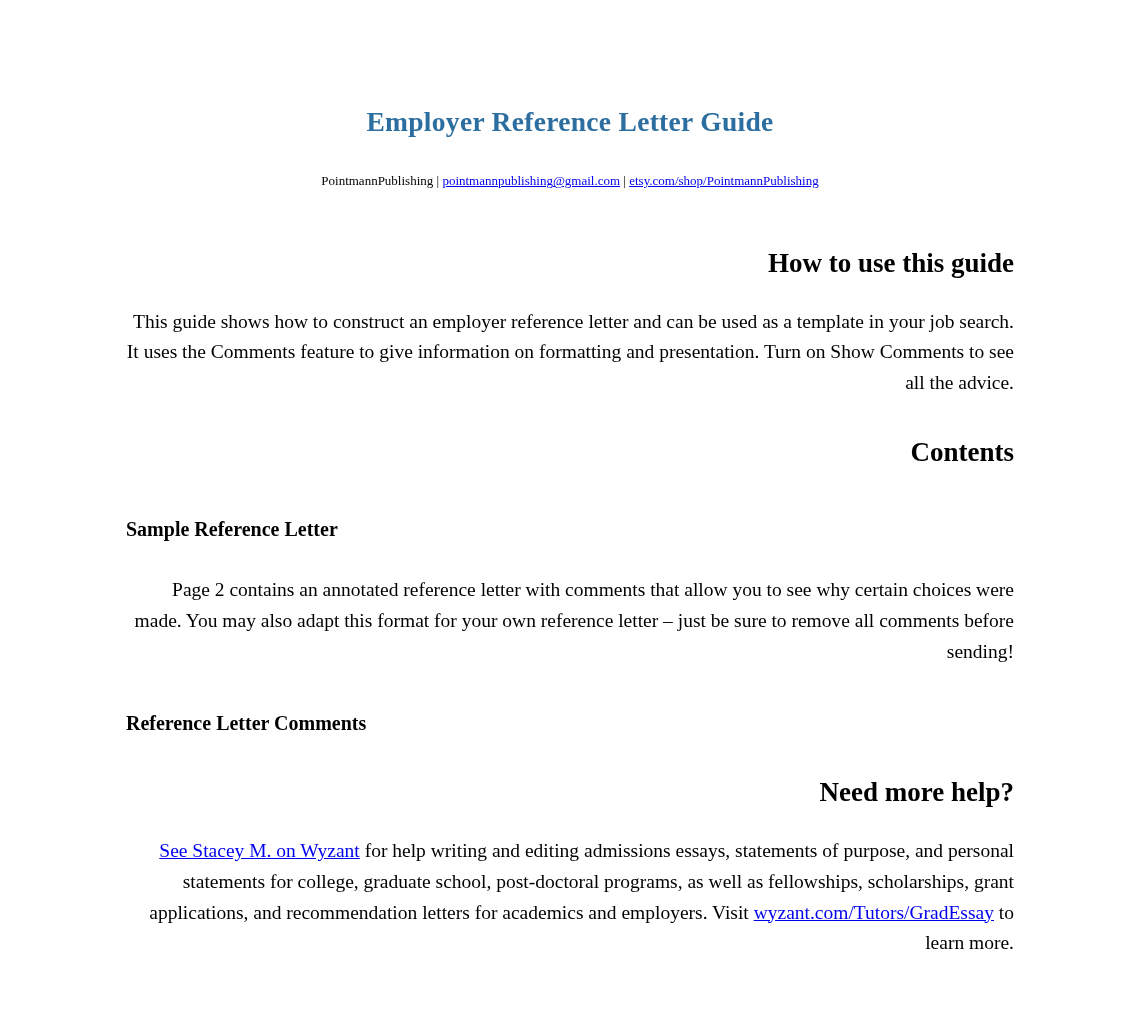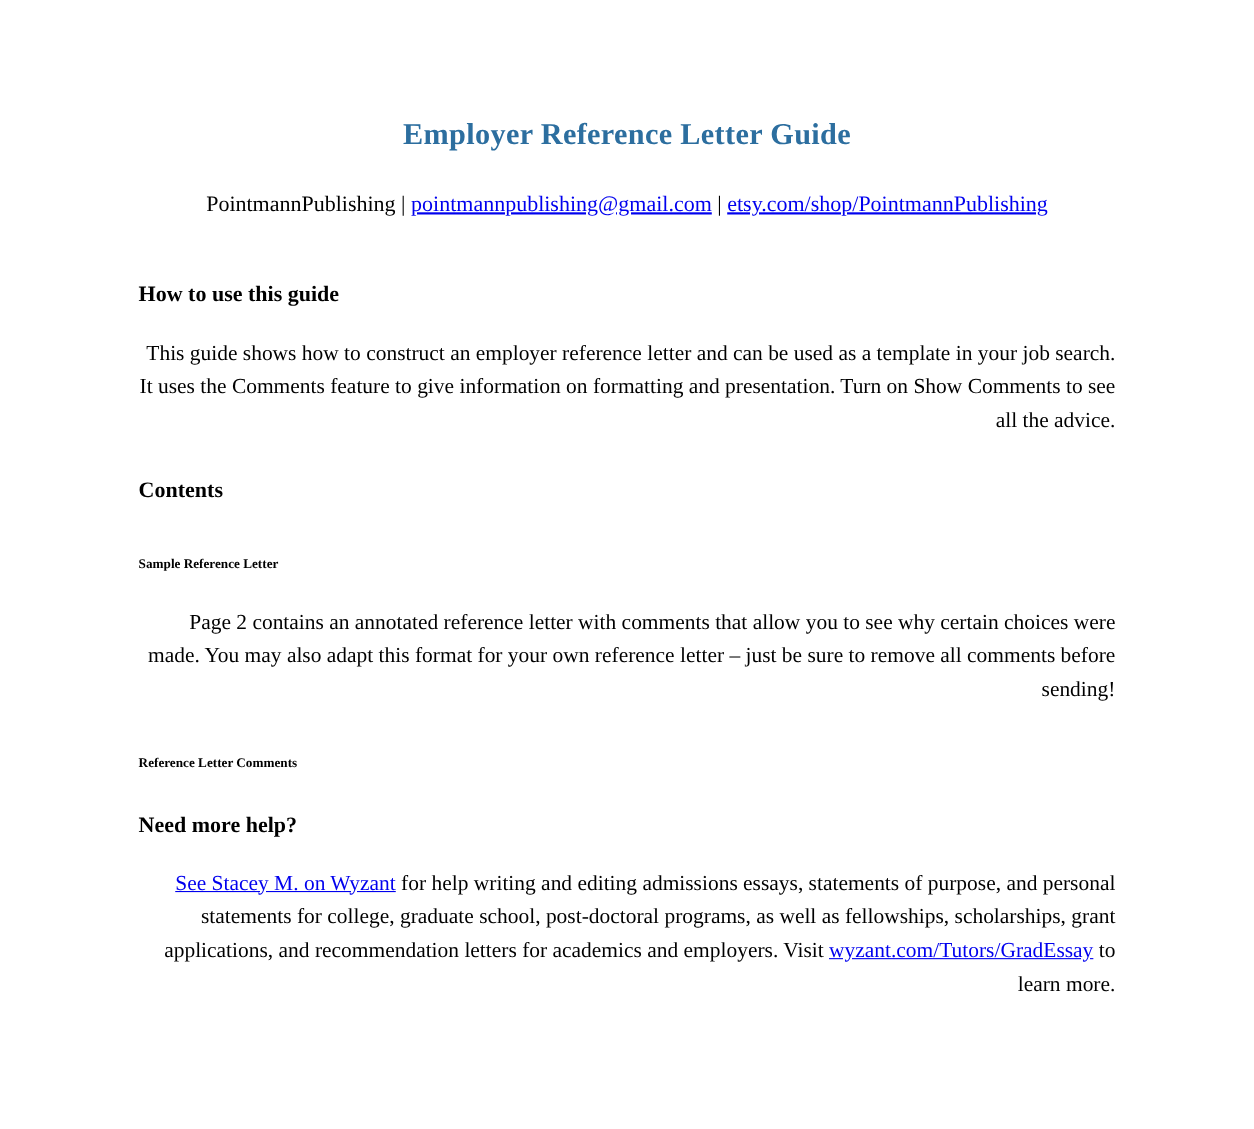--- a/index.html
+++ b/index.html
@@ -25,36 +25,36 @@
     margin: 0 0 28px 0;
     text-align: center;
     font-size: 27.5px;
     font-weight: bold;
     letter-spacing: 0.3px;
     color: var(--color-title, #2c6e9f);
   }
   .contact-line {
     margin: 0 0 50px 0;
     text-align: center;
-    font-size: 20px;
+    font-size: 13px;
   }
   a.link {
     color: var(--color-link, #0000ee);
     text-decoration: underline;
     cursor: pointer;
   }
   h2.section-heading {
     margin: 32px 0 22px 0;
-    text-align: left;
-    font-size: 20px;
+    text-align: right;
+    font-size: 27px;
     font-weight: bold;
   }
   h3.subheading {
     margin: 40px 0 30px 0;
-    font-size: 12px;
+    font-size: 20px;
     font-weight: bold;
   }
   p.body-text {
     margin: 0 0 8px 0;
     text-align: right;
   }
 </style>
 </head>
 <body>
 

